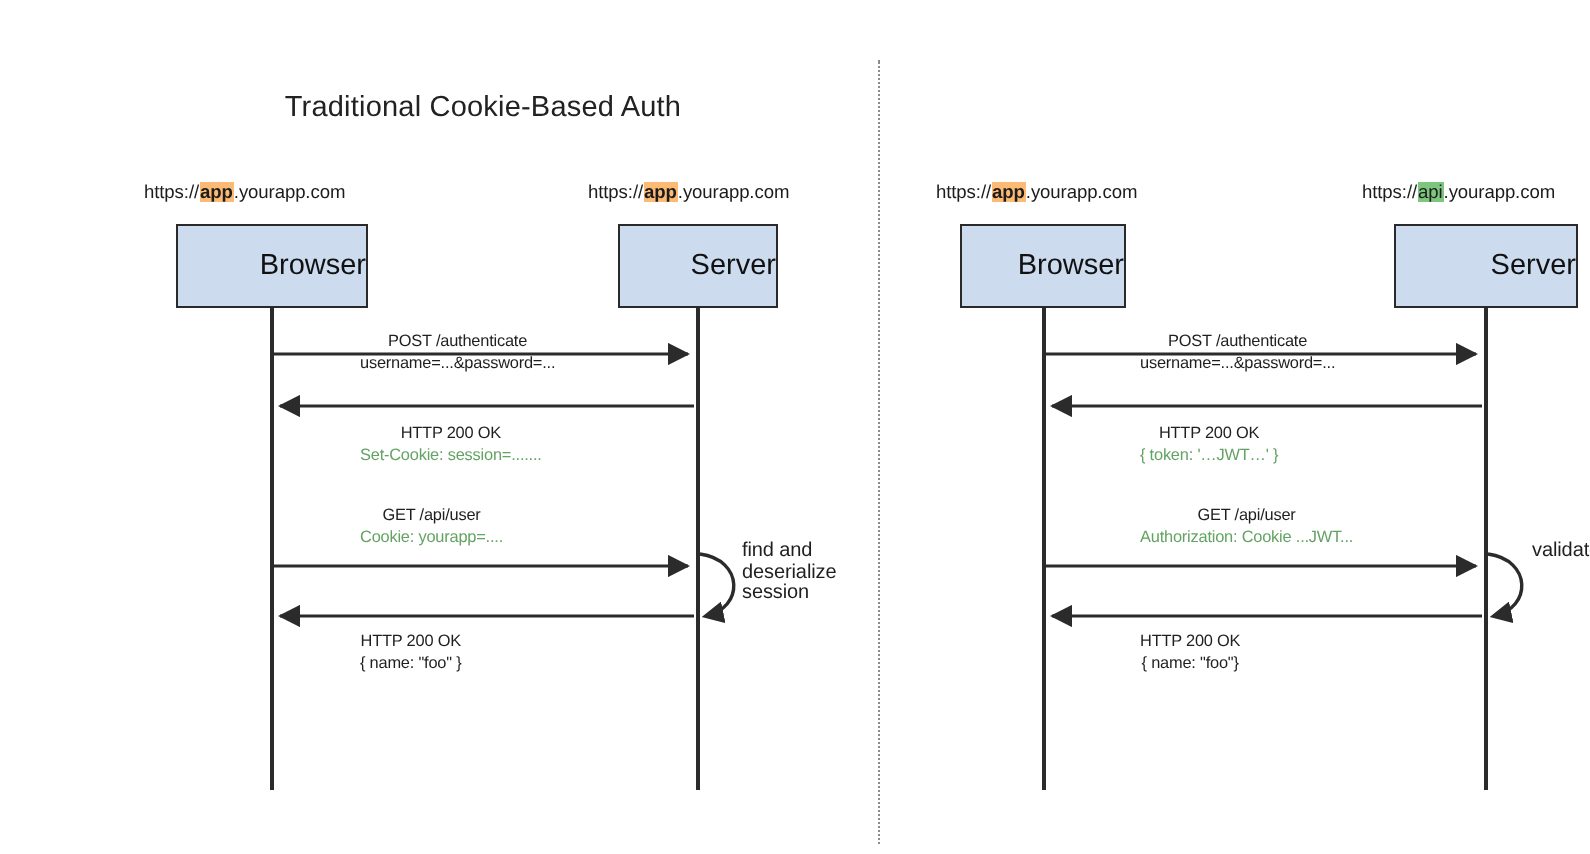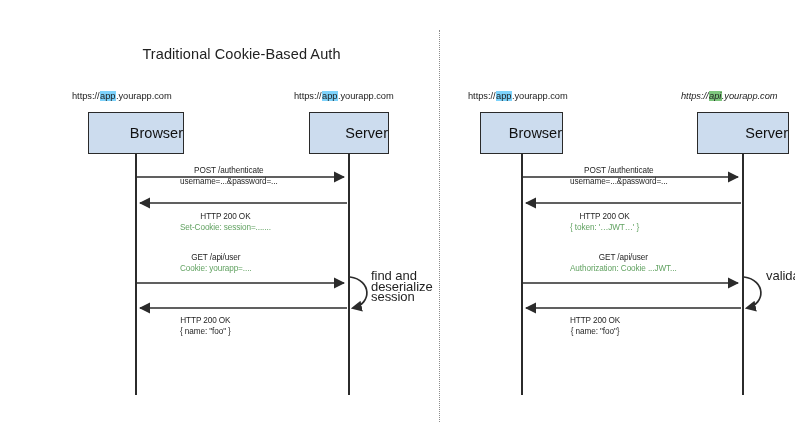--- a/index.html
+++ b/index.html
@@ -32,21 +32,21 @@
     white-space: nowrap;
     letter-spacing: 0.1px;
   }
 
   .endpoint-url {
     font-size: 9.3px;
     color: #1c1c1c;
     white-space: nowrap;
     letter-spacing: -0.05px;
   }
-  .hl-blue { background: #7dd3fc; padding: 0 0.5px; }
+  .hl-blue { background: #fdba74; padding: 0 0.5px; font-weight: bold; }
   .hl-green { background: #7dc67d; padding: 0 0.5px; }
 
   .node-box {
     background: #ccdcee;
     border: 1.8px solid #2a2a2a;
     box-sizing: border-box;
     display: flex;
     align-items: center;
     justify-content: flex-end;
     font-size: 14.5px;
@@ -62,21 +62,21 @@
     font-size: 8.2px;
     line-height: 11.2px;
     white-space: nowrap;
     color: #1f1f1f;
     letter-spacing: -0.1px;
     text-align: center;
   }
   .msg-label .green { color: #63a363; display: block; }
 
   .note-label {
-    font-size: 13px;
+    font-size: 10px;
     line-height: 10.5px;
     color: #1f1f1f;
     white-space: nowrap;
     letter-spacing: -0.05px;
   }
 
   .divider {
     position: absolute;
     width: 0;
     border-left: 1.6px dotted #8c8c8c;
@@ -141,21 +141,21 @@
     <span style="display:block;">deserialize</span>
     <span style="display:block;">session</span>
   </div>
 
   <div class="divider" style="left:395px; top:30px; height:392px;"></div>
 
 
   <div class="abs endpoint-url" style="left:424px; top:91px;">
     <span>https://</span><span class="hl-blue">app</span><span>.yourapp.com</span>
   </div>
-  <div class="abs endpoint-url" style="left:637px; top:91px;font-style:italic;">
+  <div class="abs endpoint-url" style="left:637px; top:91px;">
     <span>https://</span><span class="hl-green">api</span><span>.yourapp.com</span>
   </div>
 
   <div class="abs node-box" style="left:436px; top:112px; width:83px; height:42px;">
     <span>Browser</span>
   </div>
   <div class="abs node-box" style="left:653px; top:112px; width:92px; height:42px;">
     <span>Server</span>
   </div>
 

